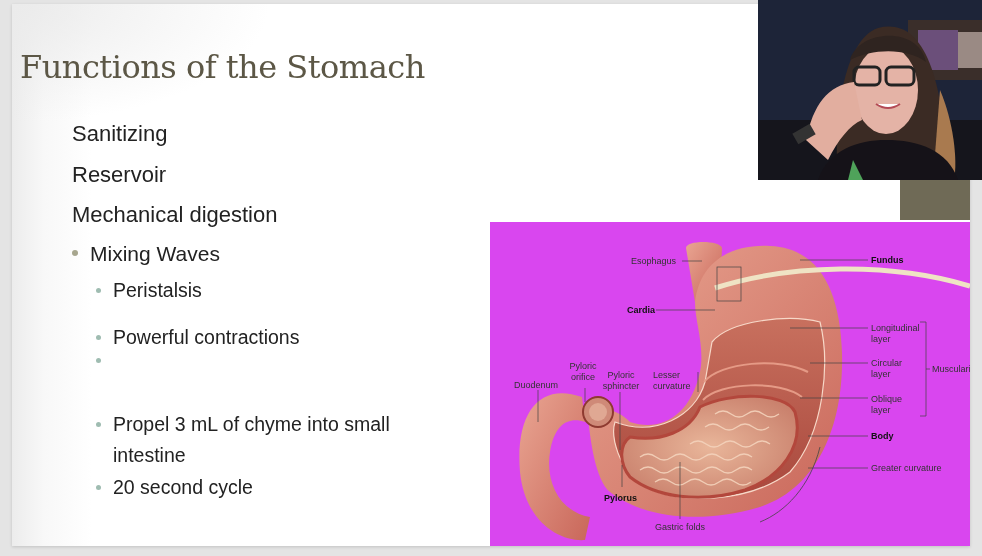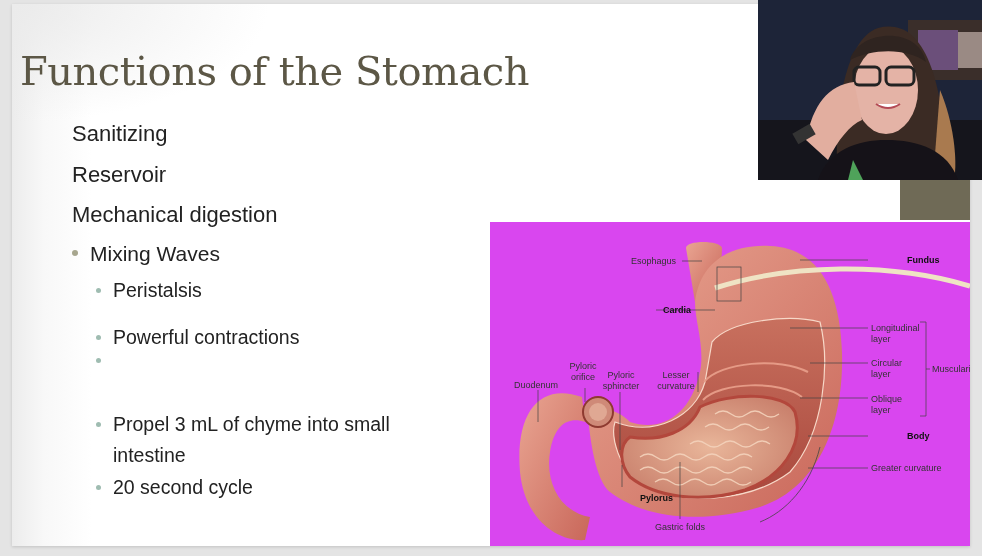--- a/index.html
+++ b/index.html
@@ -4,32 +4,32 @@
 <style>
   html,body{margin:0;padding:0;}
   body{width:982px;height:556px;background:#e4e4e4;position:relative;overflow:hidden;font-family:"Liberation Sans",sans-serif;}
   .slide{position:absolute;left:12px;top:4px;width:958px;height:542px;background:#ffffff;
     box-shadow:0 1px 3px rgba(0,0,0,0.15);overflow:hidden;}
   .slide-shade{position:absolute;left:0;top:0;width:80px;height:100%;
     background:linear-gradient(90deg,#ececec 0%,#f8f8f8 40%,rgba(255,255,255,0) 100%);}
   .slide-shade-top{position:absolute;left:0;top:0;width:260px;height:120px;
     background:radial-gradient(ellipse at 0% 0%,#ebebeb 0%,rgba(255,255,255,0) 70%);}
   .title{position:absolute;left:8px;top:44px;font-family:"DejaVu Serif","Liberation Serif",serif;
-    font-size:40px;color:#5c5746;letter-spacing:-0.5px;white-space:nowrap;}
+    font-size:32px;color:#5c5746;letter-spacing:-0.5px;white-space:nowrap;}
   .accent-block{position:absolute;left:888px;top:172px;width:70px;height:44px;background:#6f6a56;}
   .bullets{position:absolute;left:0;top:0;}
   .lvl0{position:absolute;left:60px;font-size:22px;color:#222;white-space:nowrap;}
   .lvl1{position:absolute;left:60px;font-size:21px;color:#222;white-space:nowrap;}
   .lvl1 .dot{display:inline-block;width:6px;height:6px;border-radius:50%;background:#a7a68e;margin-right:12px;vertical-align:middle;position:relative;top:-2px;}
   .lvl2{position:absolute;left:84px;font-size:19.5px;color:#222;line-height:31px;}
   .lvl2 .dot{position:absolute;left:0;top:13px;width:5px;height:5px;border-radius:50%;background:#9fbcb1;}
   .lvl2 .txt{display:block;padding-left:17px;}
   .diagram{position:absolute;left:478px;top:218px;width:480px;height:324px;background:#d946ef;}
   .lbl{position:absolute;font-size:9px;color:#333;line-height:11px;white-space:nowrap;}
-  .lbl.b{font-weight:bold;color:#111;margin-left:36px;}
+  .lbl.b{font-weight:bold;color:#111;}
   .webcam{position:absolute;left:758px;top:0px;width:224px;height:180px;background:#1b2234;overflow:hidden;}
 </style>
 </head>
 <body>
 
 <div class="slide">
   <div class="slide-shade"></div>
   <div class="slide-shade-top"></div>
   <div class="title">Functions of the Stomach</div>
   <div class="accent-block"></div>
@@ -128,21 +128,21 @@
     </svg>
     <div class="lbl" style="left:141px;top:34px">Esophagus</div>
     <div class="lbl b" style="left:381px;top:33px">Fundus</div>
     <div class="lbl b" style="left:137px;top:83px">Cardia</div>
     <div class="lbl" style="left:381px;top:101px;width:60px;white-space:normal">Longitudinal layer</div>
     <div class="lbl" style="left:381px;top:136px;width:40px;white-space:normal">Circular layer</div>
     <div class="lbl" style="left:381px;top:172px;width:40px;white-space:normal">Oblique layer</div>
     <div class="lbl" style="left:442px;top:142px">Muscularis</div>
     <div class="lbl" style="left:77px;top:139px;width:32px;white-space:normal;text-align:center">Pyloric orifice</div>
     <div class="lbl" style="left:109px;top:148px;width:44px;white-space:normal;text-align:center">Pyloric sphincter</div>
-    <div class="lbl" style="left:163px;top:148px;width:46px;white-space:normal;text-align:center">Lesser curvature</div>
+    <div class="lbl" style="left:163px;top:148px;width:46px;white-space:normal;">Lesser curvature</div>
     <div class="lbl" style="left:24px;top:158px">Duodenum</div>
     <div class="lbl b" style="left:381px;top:209px">Body</div>
     <div class="lbl" style="left:381px;top:241px">Greater curvature</div>
     <div class="lbl b" style="left:114px;top:271px">Pylorus</div>
     <div class="lbl" style="left:165px;top:300px">Gastric folds</div>
   </div>
 
 </div>
 
 <div class="webcam">

